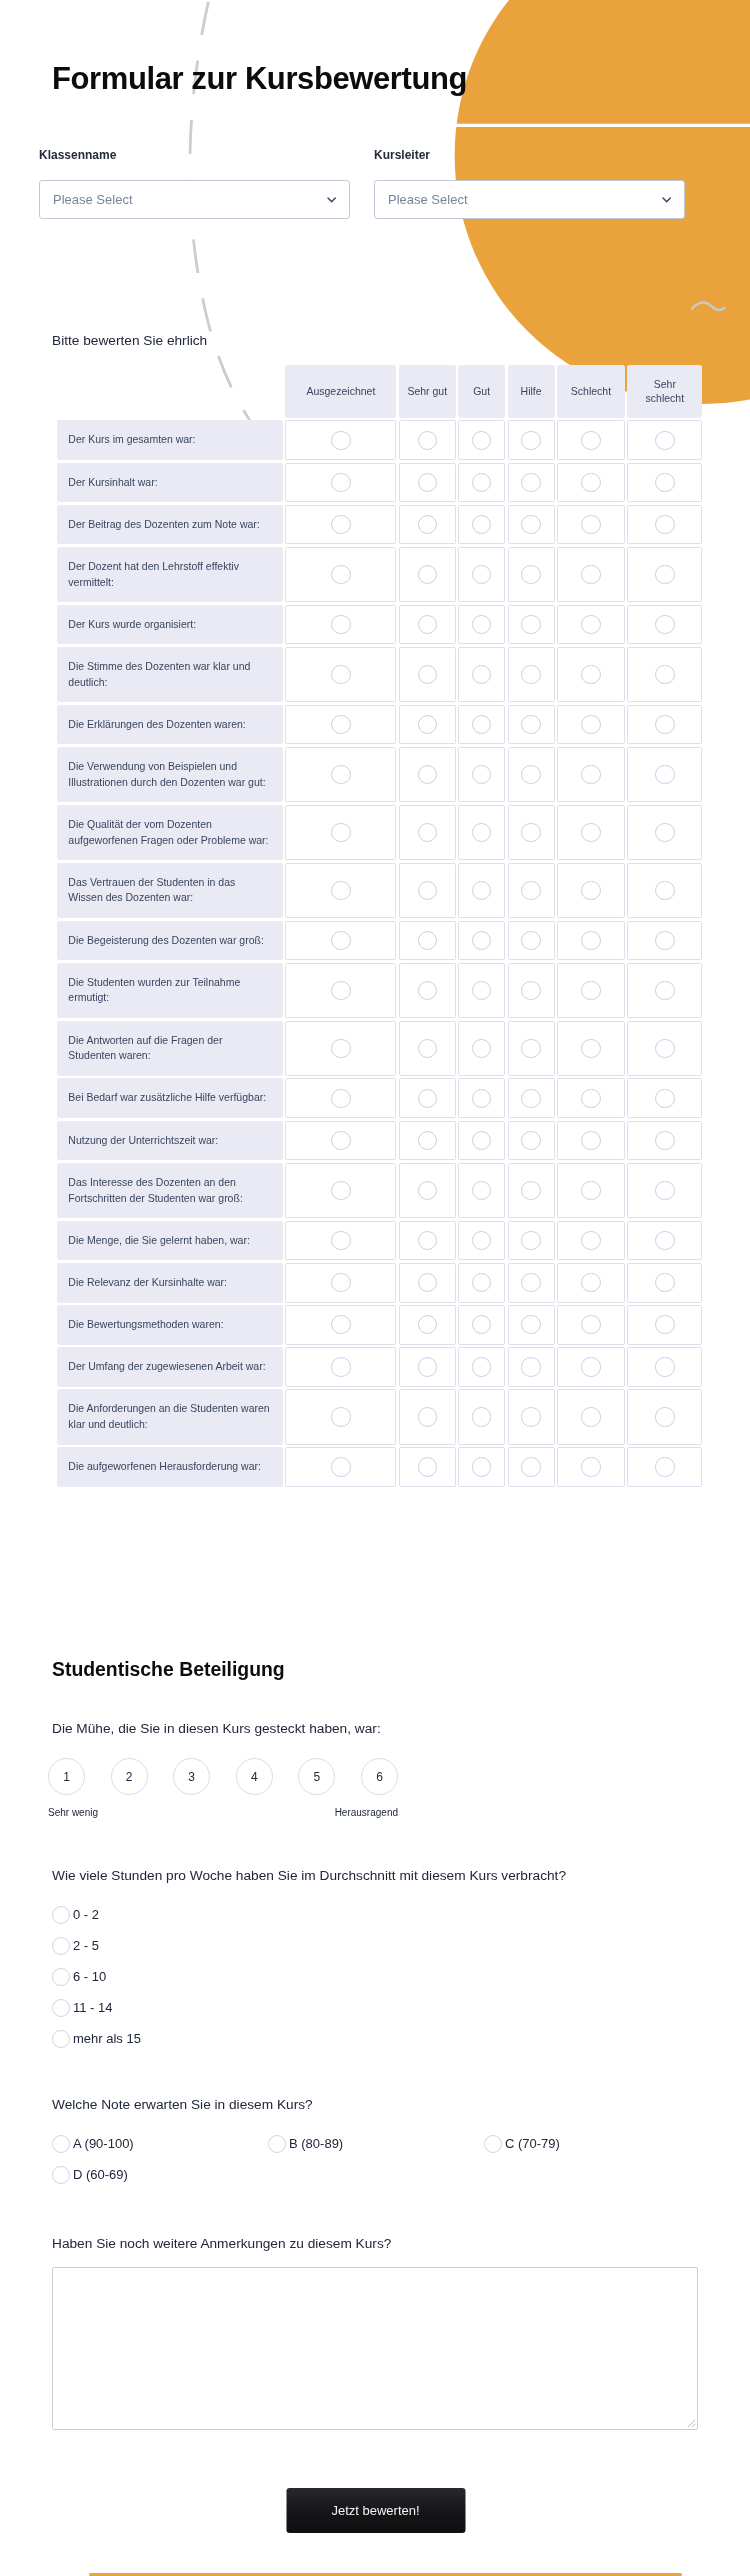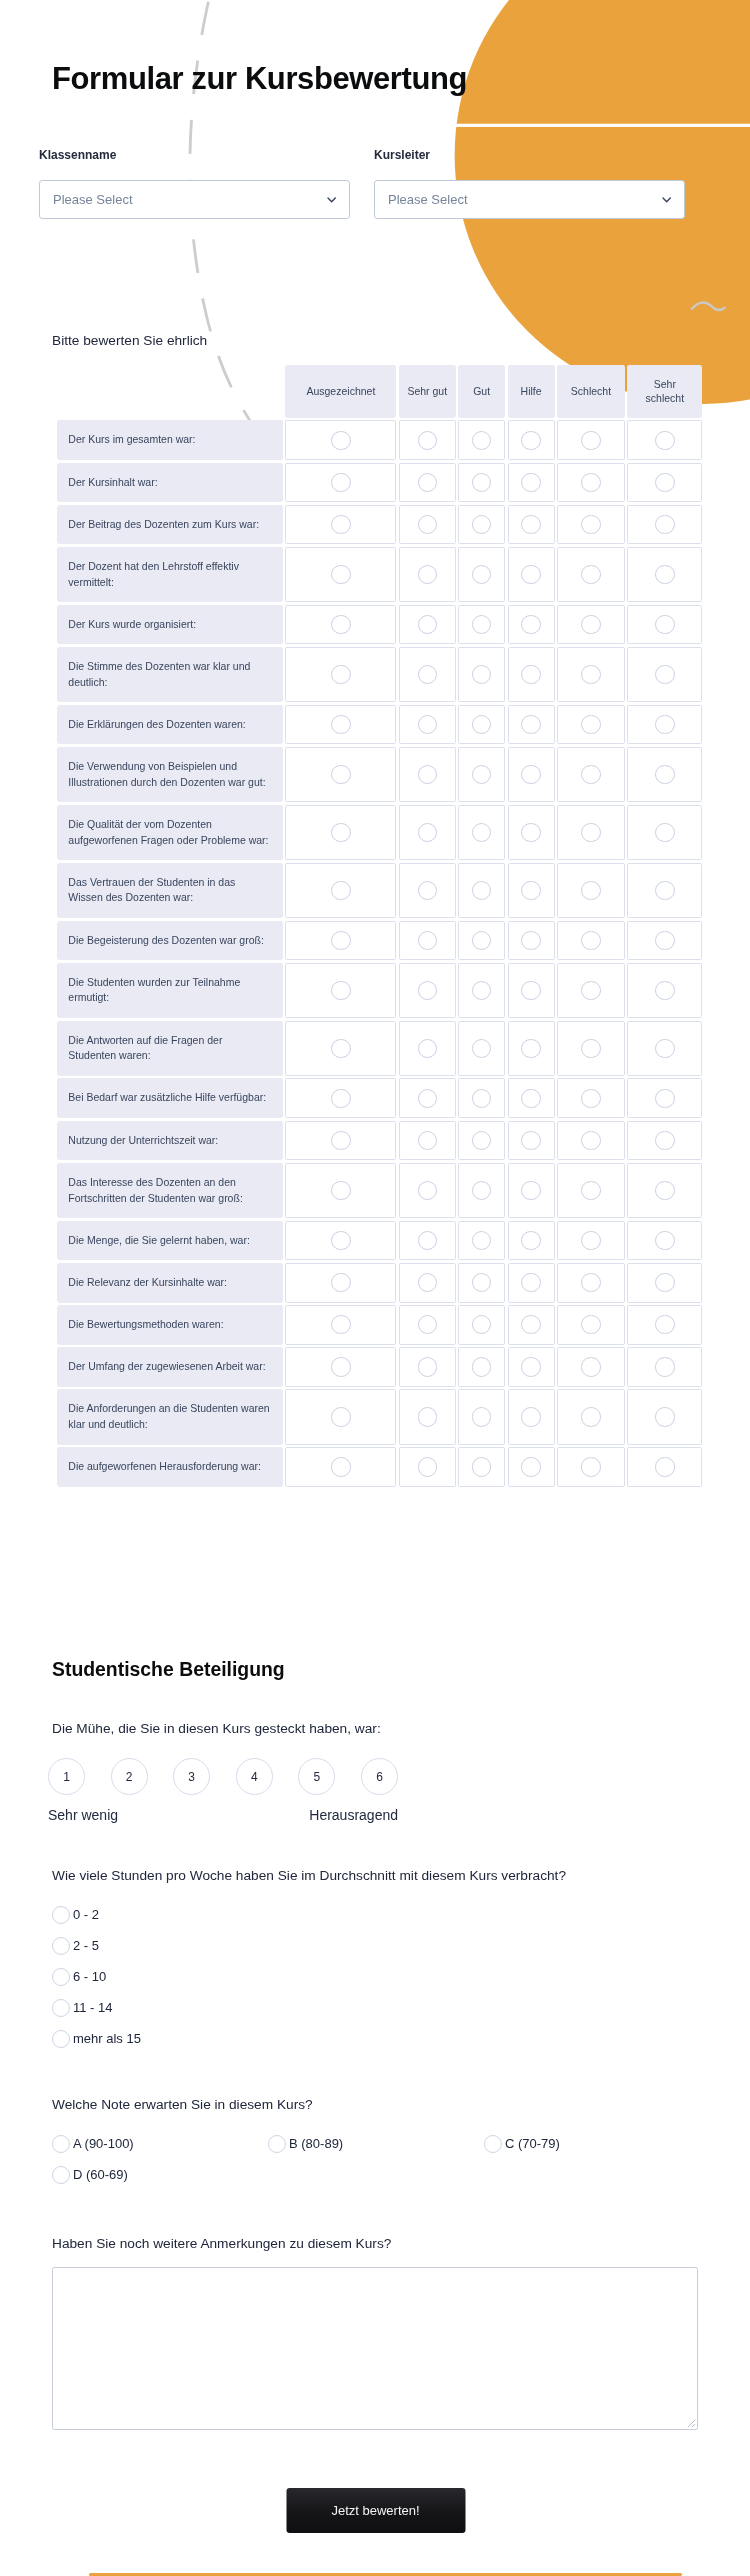--- a/index.html
+++ b/index.html
@@ -54,21 +54,21 @@
 
   .q-text{font-size:13.7px;font-weight:500;color:#20273c;}
   .q-effort{position:absolute;left:52px;top:1721px;}
   .scale-row{position:absolute;left:48px;top:1758px;width:350px;display:flex;justify-content:space-between;}
   .scale-circle{
     width:37px;height:37px;border:1.2px solid #d8dcec;border-radius:50%;background:#fff;
     display:flex;align-items:center;justify-content:center;
     font-size:12px;color:#222940;cursor:pointer;box-sizing:border-box;
   }
   .scale-labels{position:absolute;left:48px;top:1807px;width:350px;display:flex;justify-content:space-between;
-    font-size:14px;color:#222940;}
+    font-size:10px;color:#222940;}
 
   .q-hours{position:absolute;left:52px;top:1868px;}
   .hours-list{position:absolute;left:52px;top:1899px;display:flex;flex-direction:column;}
   .opt{display:flex;align-items:center;gap:3px;height:31px;cursor:pointer;}
   .opt-radio{width:18px;height:18px;border:1.2px solid #cfd5e5;border-radius:50%;background:#fff;box-sizing:border-box;flex:0 0 auto;}
   .opt-label{font-size:13px;color:#20273c;}
 
   .q-grade{position:absolute;left:52px;top:2097px;}
   .grade-grid{position:absolute;left:52px;top:2128px;width:647px;
     display:grid;grid-template-columns:repeat(3,216px);grid-auto-rows:31px;}
@@ -163,21 +163,21 @@
       </div>
       <div class="m-cell">
         <div class="m-radio"></div>
       </div>
       <div class="m-cell">
         <div class="m-radio"></div>
       </div>
       <div class="m-cell">
         <div class="m-radio"></div>
       </div>
-      <div class="m-label">Der Beitrag des Dozenten zum Kurs war:</div>
+      <div class="m-label">Der Beitrag des Dozenten zum Note war:</div>
       <div class="m-cell">
         <div class="m-radio"></div>
       </div>
       <div class="m-cell">
         <div class="m-radio"></div>
       </div>
       <div class="m-cell">
         <div class="m-radio"></div>
       </div>
       <div class="m-cell">

